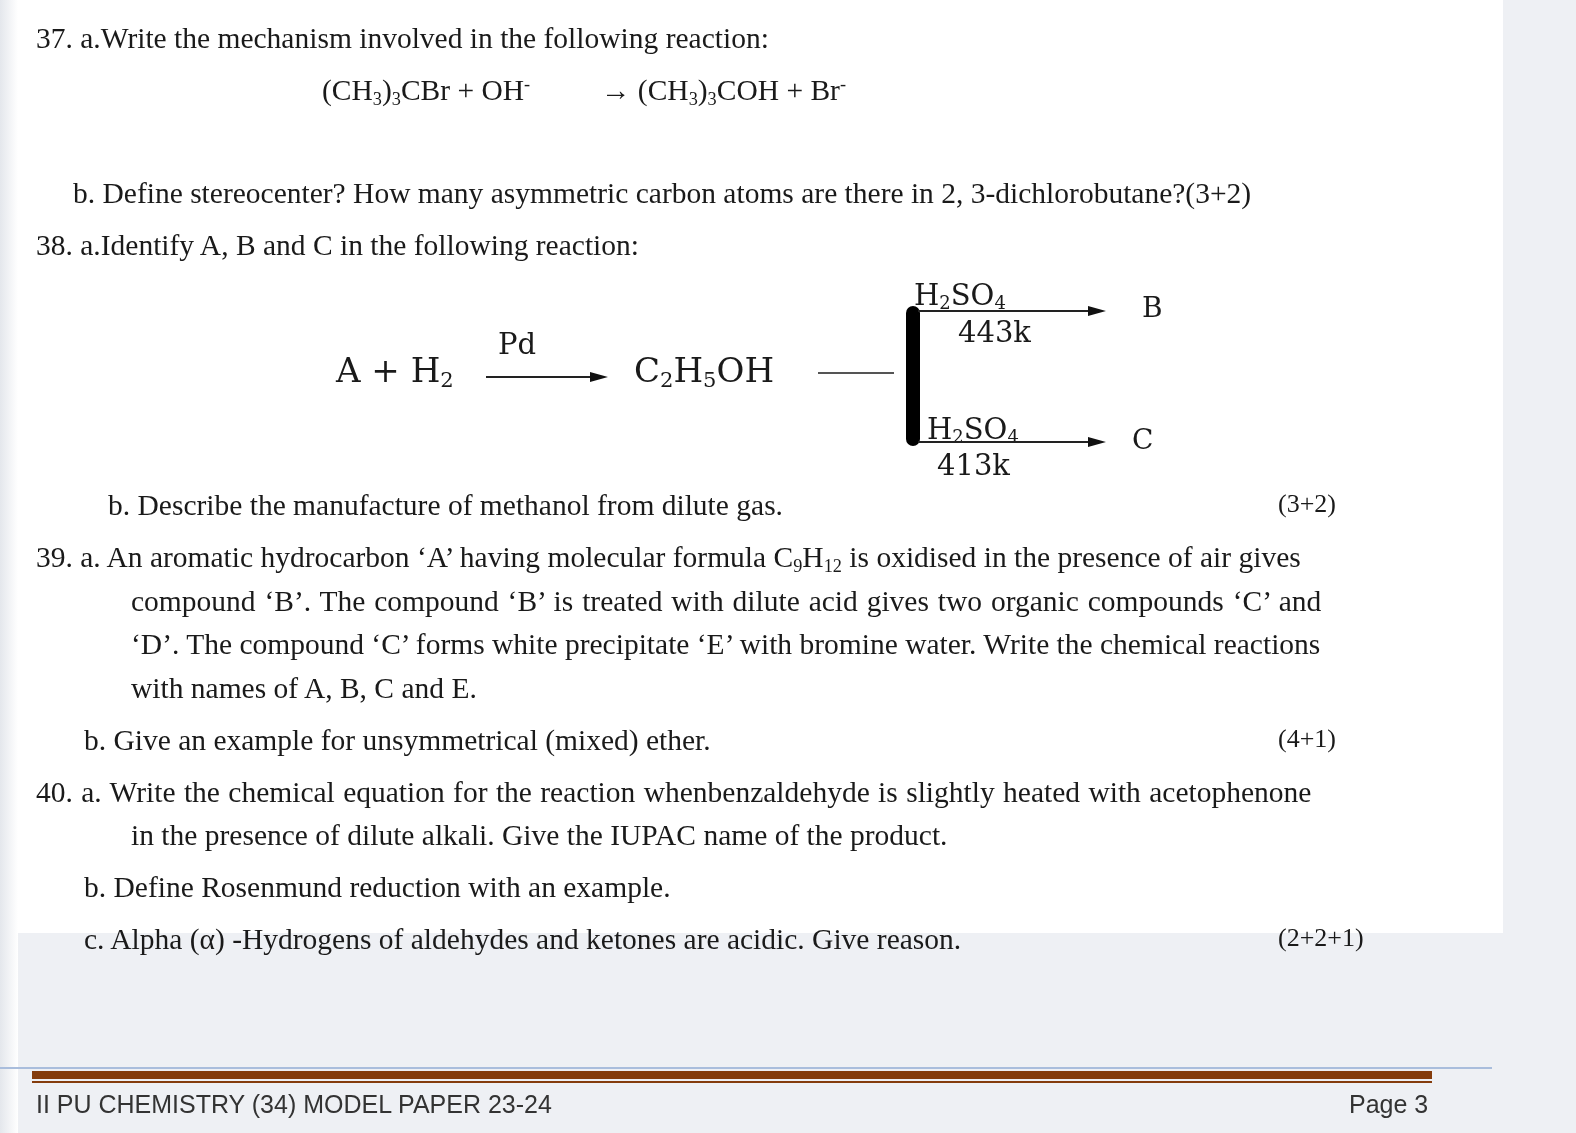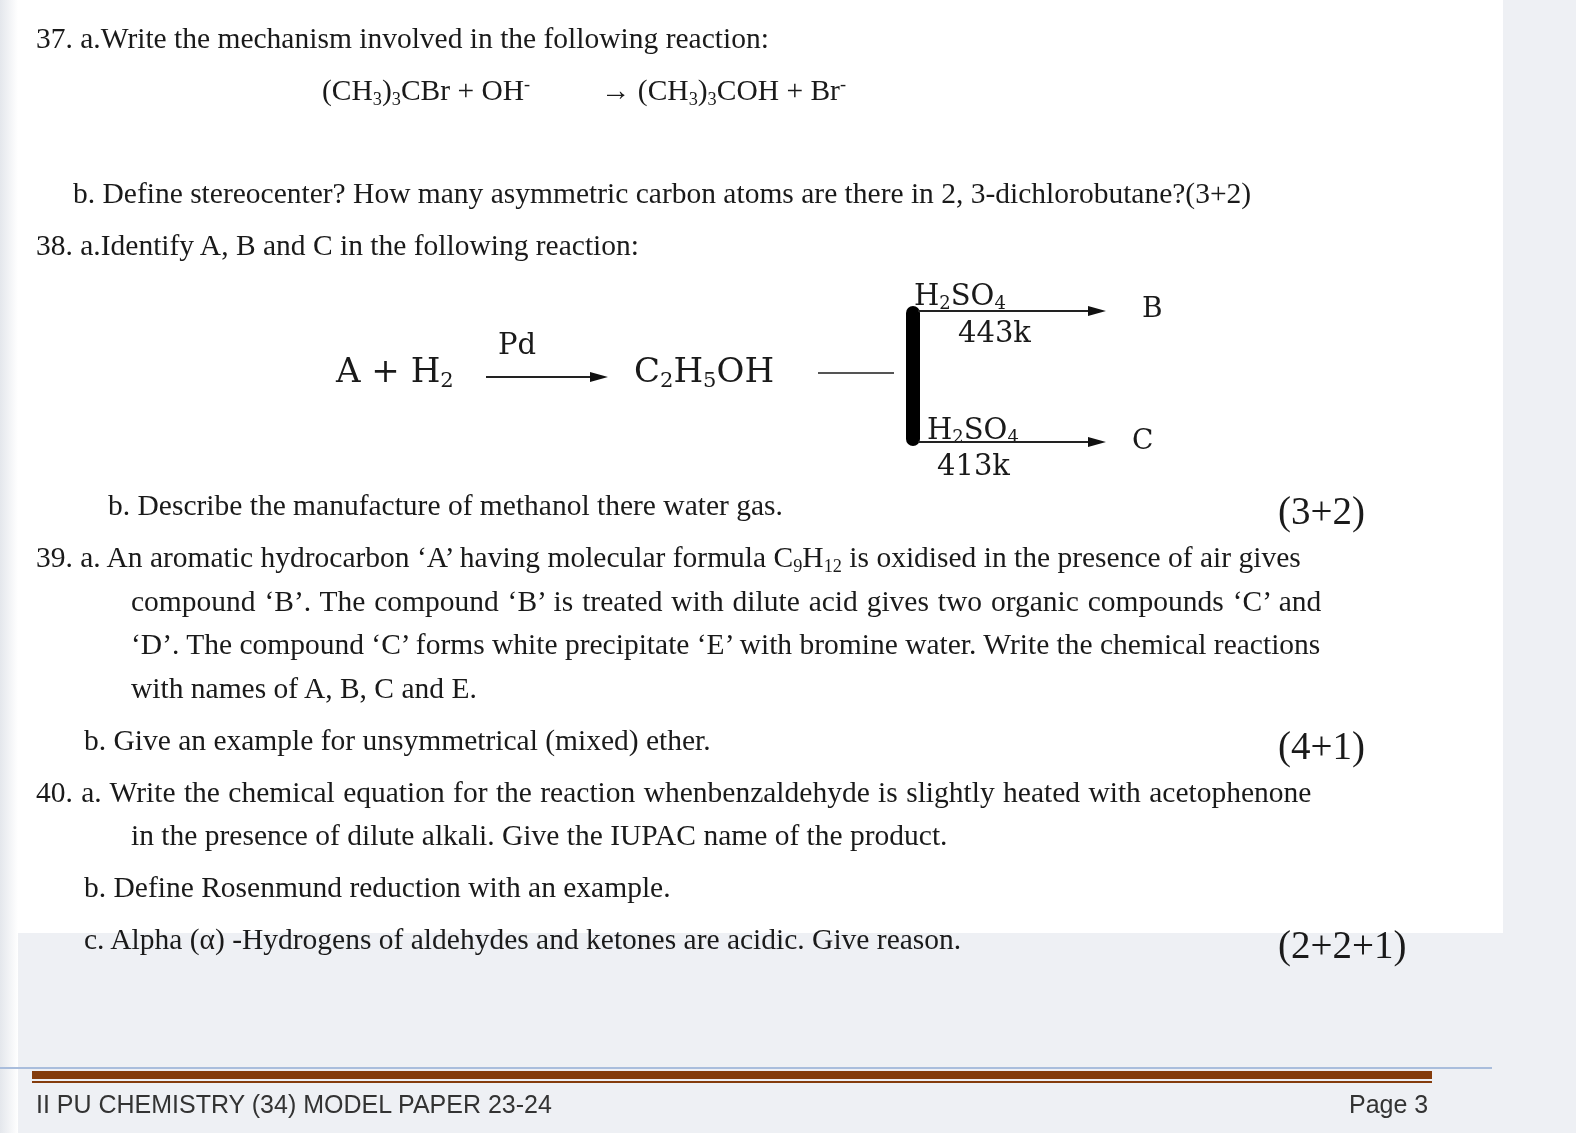--- a/index.html
+++ b/index.html
@@ -11,21 +11,21 @@
   }
   .page {
     position:absolute; left:0; top:0; width:1503px; height:933px;
     background:#ffffff;
   }
   .leftshade {
     position:absolute; left:0; top:0; width:18px; height:1133px;
     background:linear-gradient(to right,#e4e7ec,#ffffff);
   }
   .t { position:absolute; font-size:29.5px; white-space:nowrap; line-height:1; }
-  .mark { position:absolute; font-size:39px; white-space:nowrap; line-height:1; }
+  .mark { position:absolute; font-size:26px; white-space:nowrap; line-height:1; }
   sub { font-size:0.62em; vertical-align:-0.25em; line-height:0; }
   sup { font-size:0.62em; vertical-align:0.55em; line-height:0; }
   .scheme .lbl { position:absolute; font-size:34px; white-space:nowrap; line-height:1; font-family:"DejaVu Serif","Liberation Serif",serif; }
   .scheme .cond { position:absolute; font-size:29px; white-space:nowrap; line-height:1; font-family:"DejaVu Serif","Liberation Serif",serif; }
   .line { position:absolute; background:#222; }
   .arrowhead {
     position:absolute; width:0; height:0;
     border-top:5px solid transparent; border-bottom:5px solid transparent;
     border-left:18px solid #111;
   }
@@ -66,21 +66,21 @@
     <div class="cond" style="left:958px;top:318px;">443k</div>
     <div class="lbl" style="left:1142px;top:294px;font-size:28px;">B</div>
 
     <div class="cond" style="left:927px;top:415px;"><span>H</span><sub>2</sub><span>SO</span><sub>4</sub></div>
     <div class="line" style="left:918px;top:441px;width:170px;height:2px;"></div>
     <div class="arrowhead" style="left:1088px;top:437px;"></div>
     <div class="cond" style="left:937px;top:451px;">413k</div>
     <div class="lbl" style="left:1132px;top:426px;font-size:28px;">C</div>
   </div>
 
-  <div class="t" style="left:108px;top:491px;">b. Describe the manufacture of methanol there water gas.</div>
+  <div class="t" style="left:108px;top:491px;">b. Describe the manufacture of methanol from dilute gas.</div>
   <div class="mark" style="left:1278px;top:491px;">(3+2)</div>
 
   <div class="t" style="left:36px;top:543px;"><span>39. a. An aromatic hydrocarbon ‘A’ having molecular formula C</span><sub>9</sub><span>H</span><sub>12</sub><span> is oxidised in the presence of air gives</span></div>
   <div class="t" style="left:131px;top:587px;word-spacing:1.5px;">compound ‘B’. The compound ‘B’ is treated with dilute acid gives two organic compounds ‘C’ and</div>
   <div class="t" style="left:131px;top:630px;text-align:right;">‘D’. The compound ‘C’ forms white precipitate ‘E’ with bromine water. Write the chemical reactions</div>
   <div class="t" style="left:84px;top:726px;">b. Give an example for unsymmetrical (mixed) ether.</div>
   <div class="t" style="left:131px;top:674px;">with names of A, B, C and E.</div>
   <div class="mark" style="left:1278px;top:726px;">(4+1)</div>
 
   <div class="t" style="left:36px;top:778px;word-spacing:1px;">40. a. Write the chemical equation for the reaction whenbenzaldehyde is slightly heated with acetophenone</div>

